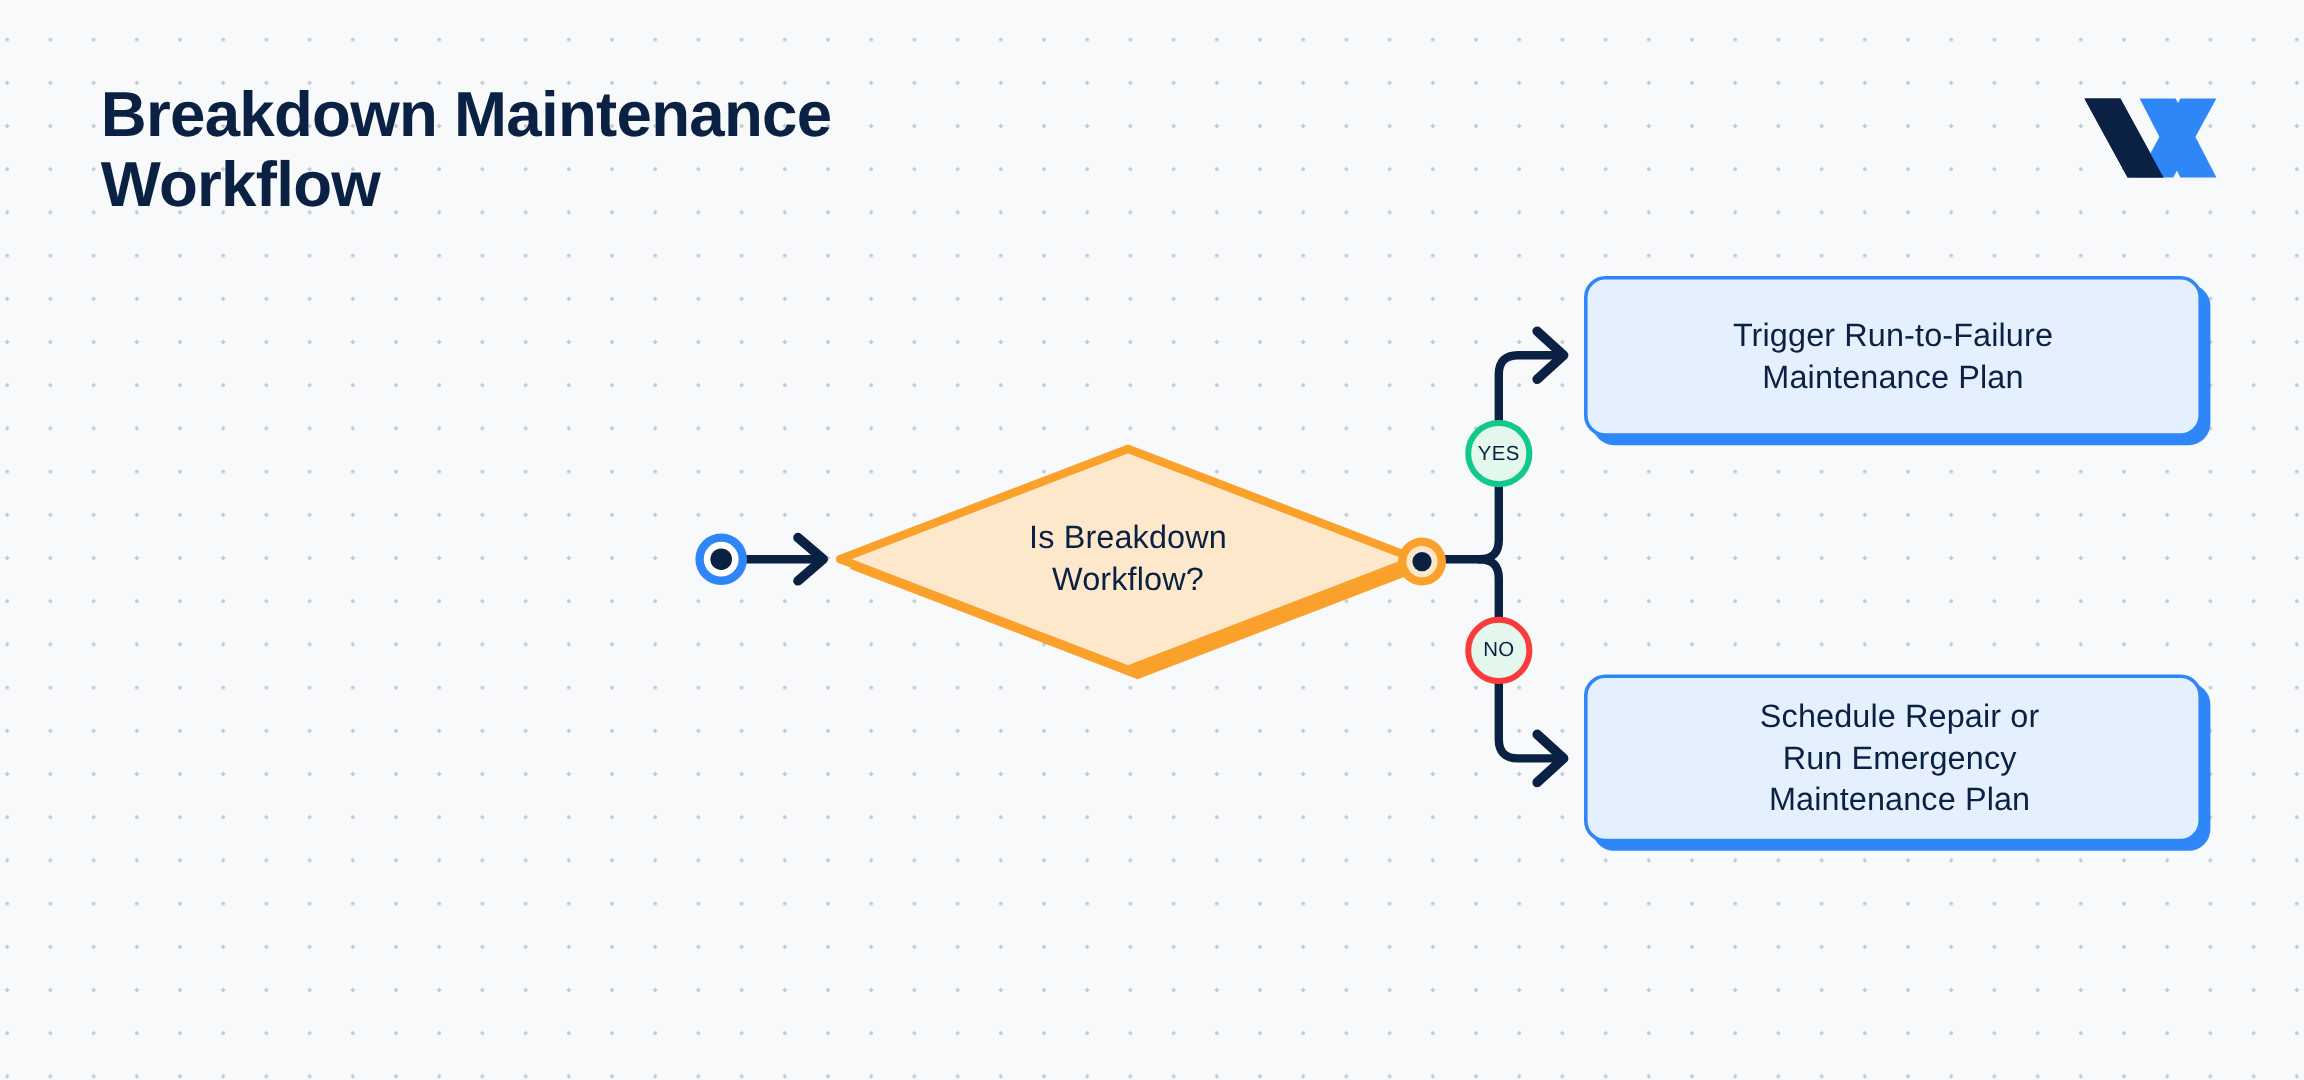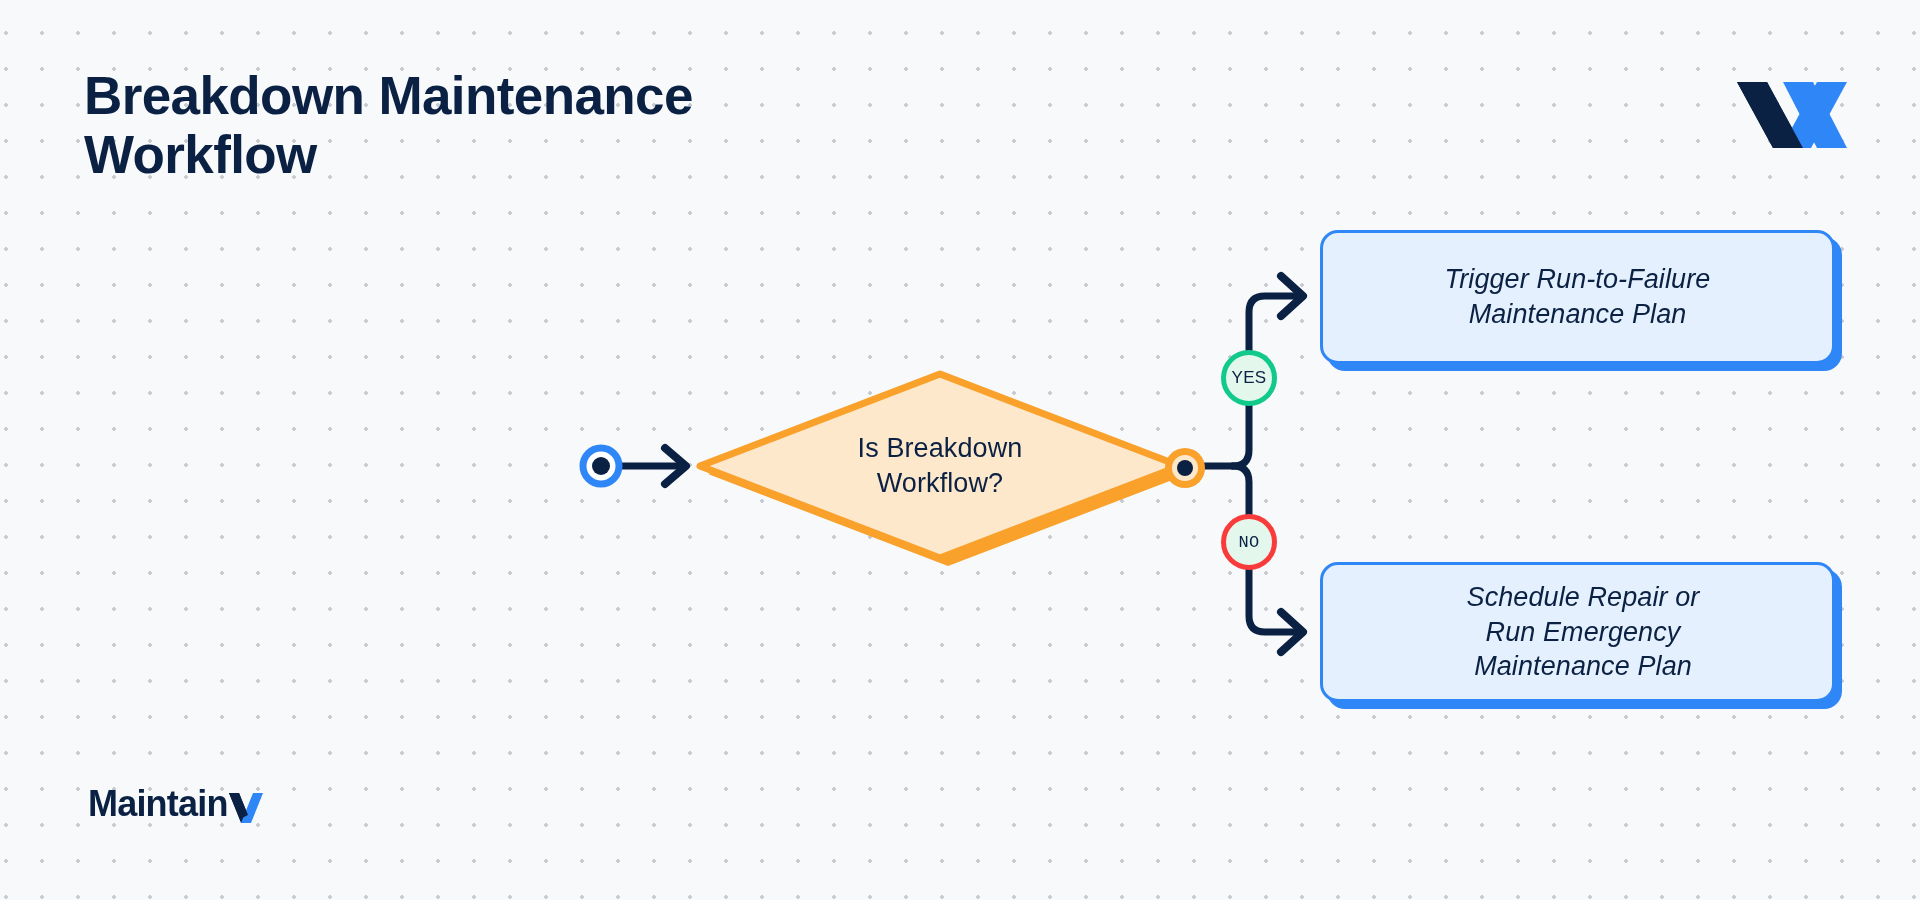--- a/index.html
+++ b/index.html
@@ -66,21 +66,20 @@
     box-shadow: 7px 7px 0 0 #2f86f7;
     display: flex;
     align-items: center;
     justify-content: center;
     text-align: center;
     color: #0b2143;
     font-size: 27px;
     line-height: 1.28;
     white-space: pre-line;
     letter-spacing: 0.1px;
-    font-style: italic;
   }
   #node-assets-breaks-down {
     left: 90px;
     top: 399px;
     width: 510px;
     height: 134px;
   }
   #node-trigger-run-to-failure {
     left: 1320px;
     top: 230px;
@@ -137,21 +136,20 @@
   }
   #badge-yes {
     left: 1221px;
     top: 350px;
     border: 5px solid #10c98a;
   }
   #badge-no {
     left: 1221px;
     top: 514px;
     border: 5px solid #f93b3b;
-    font-family: Liberation Mono, monospace;
   }
 
   
   #footer-wordmark {
     position: absolute;
     left: 88px;
     top: 783px;
     font-size: 36px;
     font-weight: 700;
     letter-spacing: -0.8px;
@@ -228,25 +226,15 @@
   <div id="node-trigger-run-to-failure" class="node-box">Trigger Run-to-Failure
 Maintenance Plan</div>
 
   <div id="node-schedule-repair" class="node-box">Schedule Repair or
 Run Emergency
 Maintenance Plan</div>
 
   <div id="badge-yes" class="branch-badge">YES</div>
   <div id="badge-no" class="branch-badge">NO</div>
 
-  <div id="footer-wordmark">
-    <span>Maintain</span>
-    <span class="wm-x">
-      <svg viewBox="0 0 34 30" width="34" height="30">
-        <polygon points="0,0 10,0 22,30 12,30" fill="#0b2143"></polygon>
-        <polygon points="34,0 24,0 12,30 22,30" fill="#2f86f7"></polygon>
-        <polygon points="0,0 10,0 19,22 11,26" fill="#0b2143"></polygon>
-      </svg>
-    </span>
-  </div>
 
 
 </div>
 
 </body></html>

